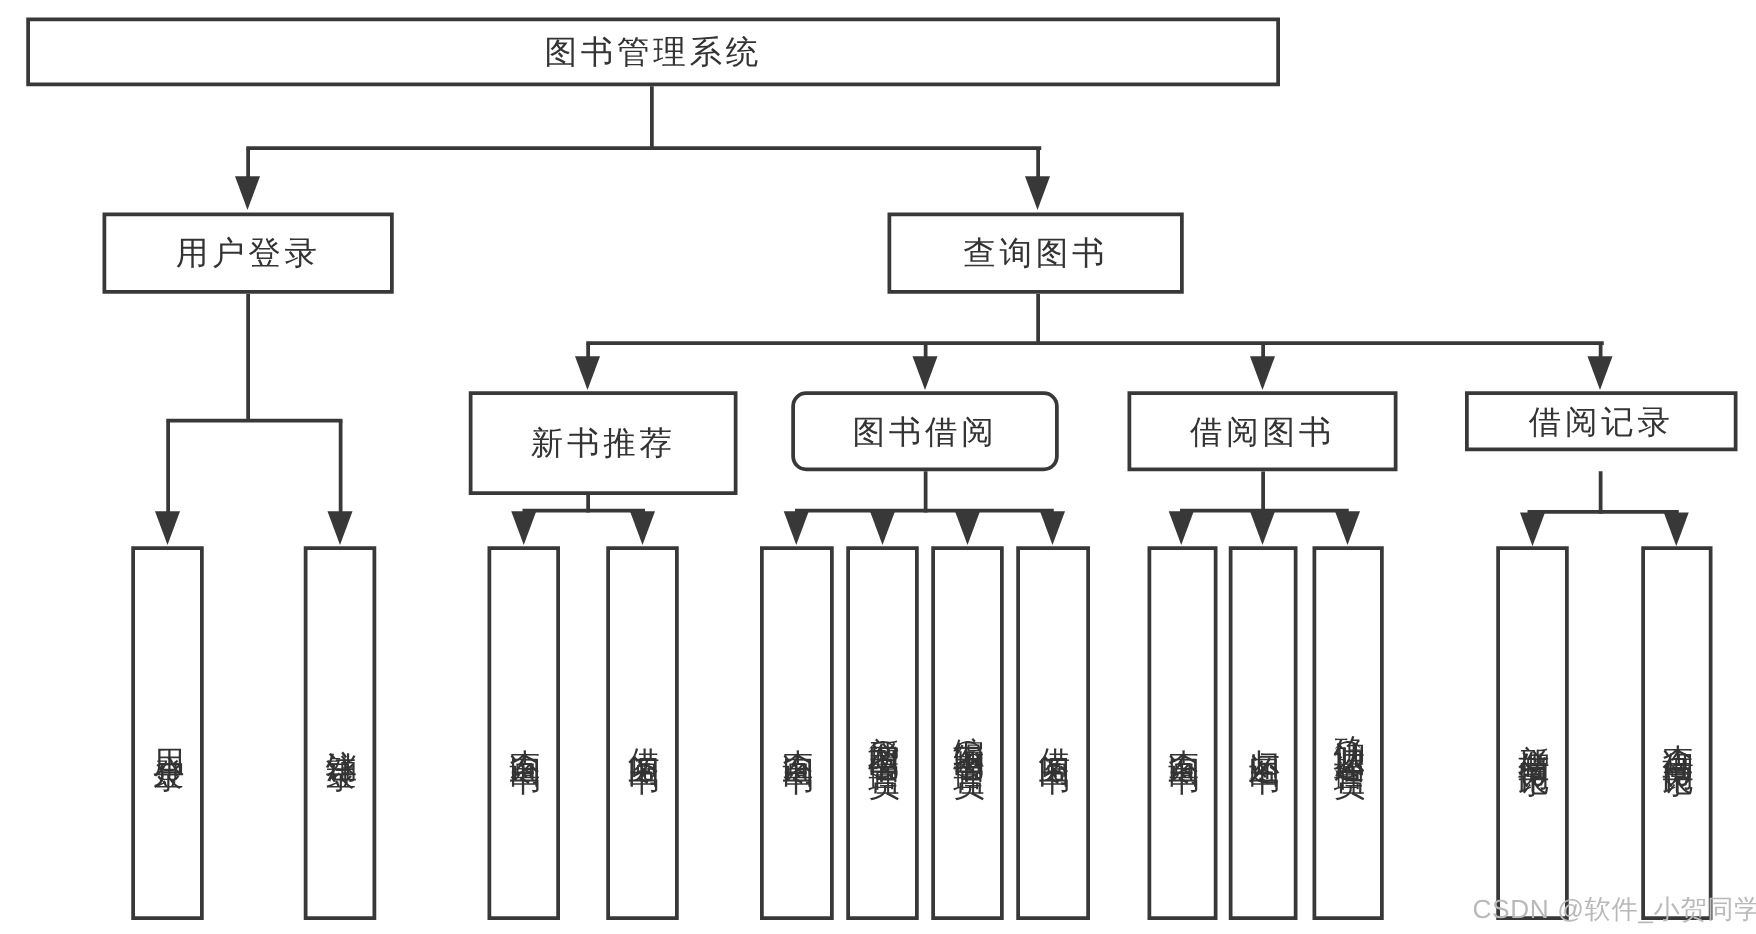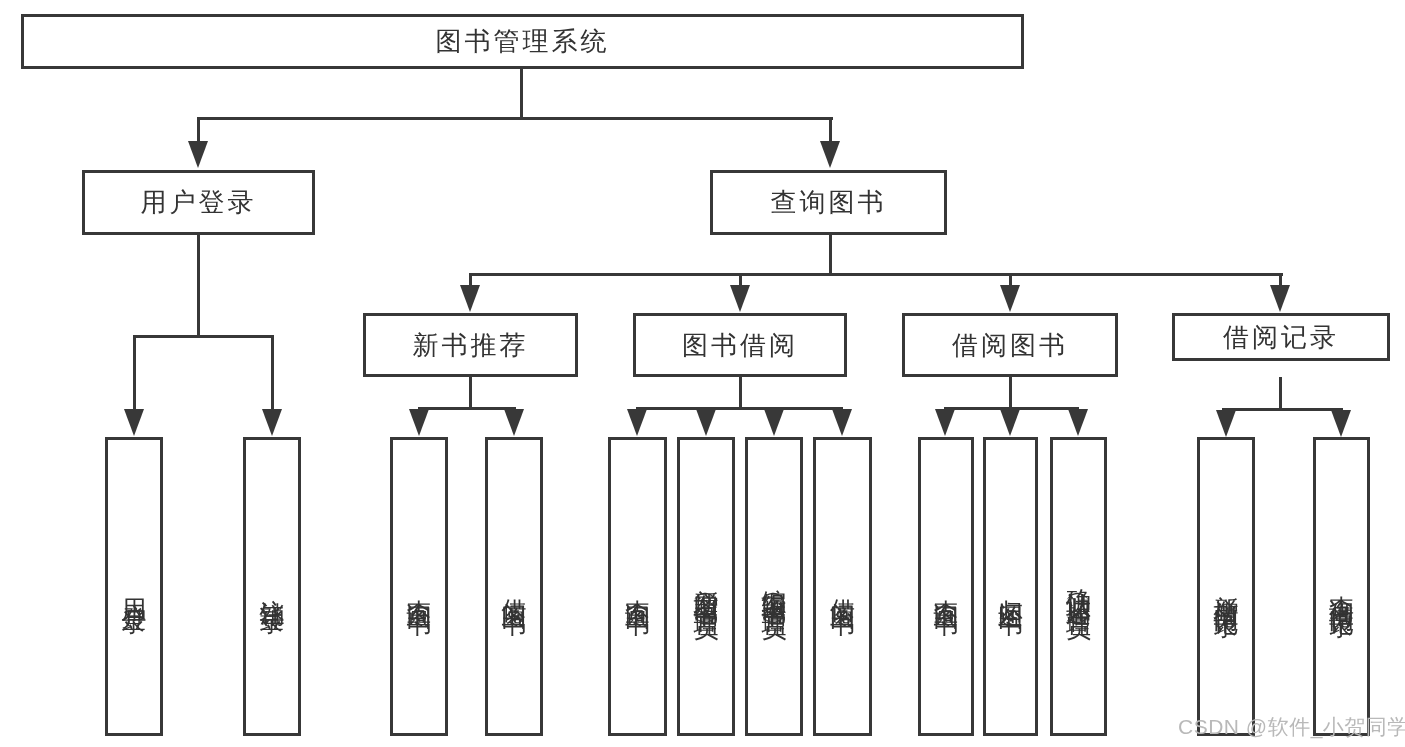--- a/index.html
+++ b/index.html
@@ -65,23 +65,23 @@
 <body>
 
 <div id="canvas">
 
   <div class="box" style="left:21px;top:14px;width:1003px;height:55px;">图书管理系统</div>
 
   <div class="box" style="left:82px;top:170px;width:233px;height:65px;">用户登录</div>
 
   <div class="box" style="left:710px;top:170px;width:237px;height:65px;">查询图书</div>
 
-  <div class="box" style="left:363px;top:313px;width:215px;height:64px;">新书推荐</div>
+  <div class="box" style="left:375px;top:313px;width:215px;height:83px;">新书推荐</div>
 
-  <div class="box" style="left:633px;top:313px;width:214px;height:64px;">图书借阅</div>
+  <div class="box" style="left:633px;top:313px;width:214px;height:64px;border-radius:12px;">图书借阅</div>
 
   <div class="box" style="left:902px;top:313px;width:216px;height:64px;">借阅图书</div>
 
   <div class="box" style="left:1172px;top:313px;width:218px;height:48px;">借阅记录</div>
 
   <div class="box leaf" style="left:105px;top:437px;width:58px;height:299px;">用户登录</div>
   <div class="box leaf" style="left:243px;top:437px;width:58px;height:299px;">注销登录</div>
 
   <div class="box leaf" style="left:390px;top:437px;width:58px;height:299px;">查询图书</div>
   <div class="box leaf" style="left:485px;top:437px;width:58px;height:299px;">借阅图书</div>

